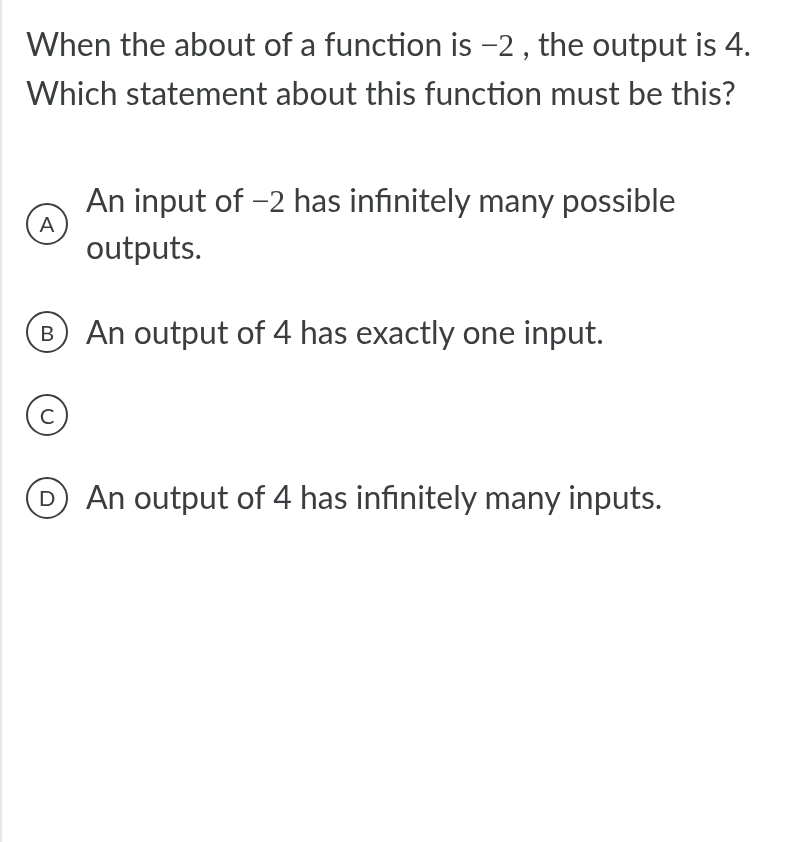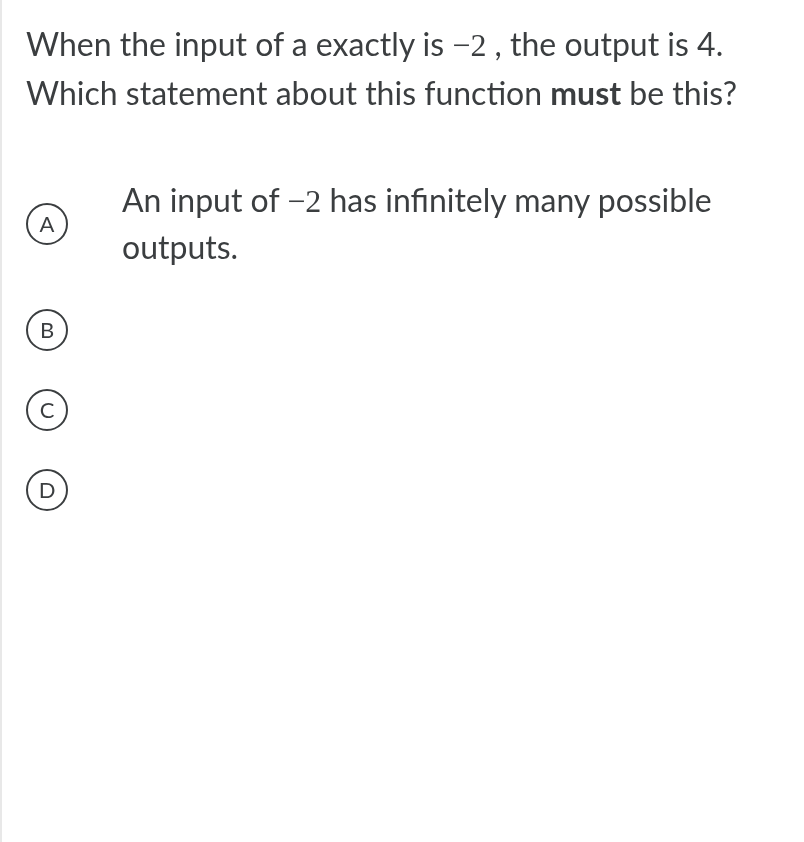--- a/index.html
+++ b/index.html
@@ -19,21 +19,21 @@
     .question {
       font-size: 32px;
       line-height: 1.5;
       color: #3b3e40;
       margin-bottom: 60px;
     }
     .question .math {
       font-family: Georgia, 'Times New Roman', serif;
     }
     .question .bold {
-      font-weight: 700;
+      font-weight: 400;
     }
     .choices {
       display: flex;
       flex-direction: column;
       gap: 38px;
     }
     .choice {
       display: flex;
       align-items: center;
       gap: 18px;
@@ -50,45 +50,50 @@
       justify-content: center;
       font-size: 22px;
       font-weight: 400;
       color: #3b3e40;
       flex-shrink: 0;
     }
     .choice-text {
       font-size: 32px;
       line-height: 1.45;
       color: #3b3e40;
-      margin-left: 36px;
     }
     .choice-text .math {
       font-family: Georgia, 'Times New Roman', serif;
     }
   </style>
 </head>
 <body>
 
 <div class="question">
-  <span>When the input of a exactly is </span><span class="math">−2</span><span> , the output is 4.  Which statement about this function </span><span class="bold">must</span><span> be this?</span>
+  <span>When the about of a function is </span><span class="math">−2</span><span> , the output is 4.  Which statement about this function </span><span class="bold">must</span><span> be this?</span>
 </div>
 
 <div class="choices">
   <div class="choice">
     <div class="choice-letter">A</div>
     <div class="choice-text">
       <span>An input of </span><span class="math">−2</span><span>  has infinitely many possible outputs.</span>
     </div>
   </div>
 
   <div class="choice">
     <div class="choice-letter">B</div>
+    <div class="choice-text">
+      <span>An output of 4 has exactly one input.</span><span class="math"></span><span></span>
+    </div>
   </div>
 
   <div class="choice">
     <div class="choice-letter">C</div>
   </div>
 
   <div class="choice">
     <div class="choice-letter">D</div>
+    <div class="choice-text">
+      <span>An output of 4 has infinitely many inputs.</span><span class="math"></span><span></span>
+    </div>
   </div>
 </div>
 
 </body></html>

